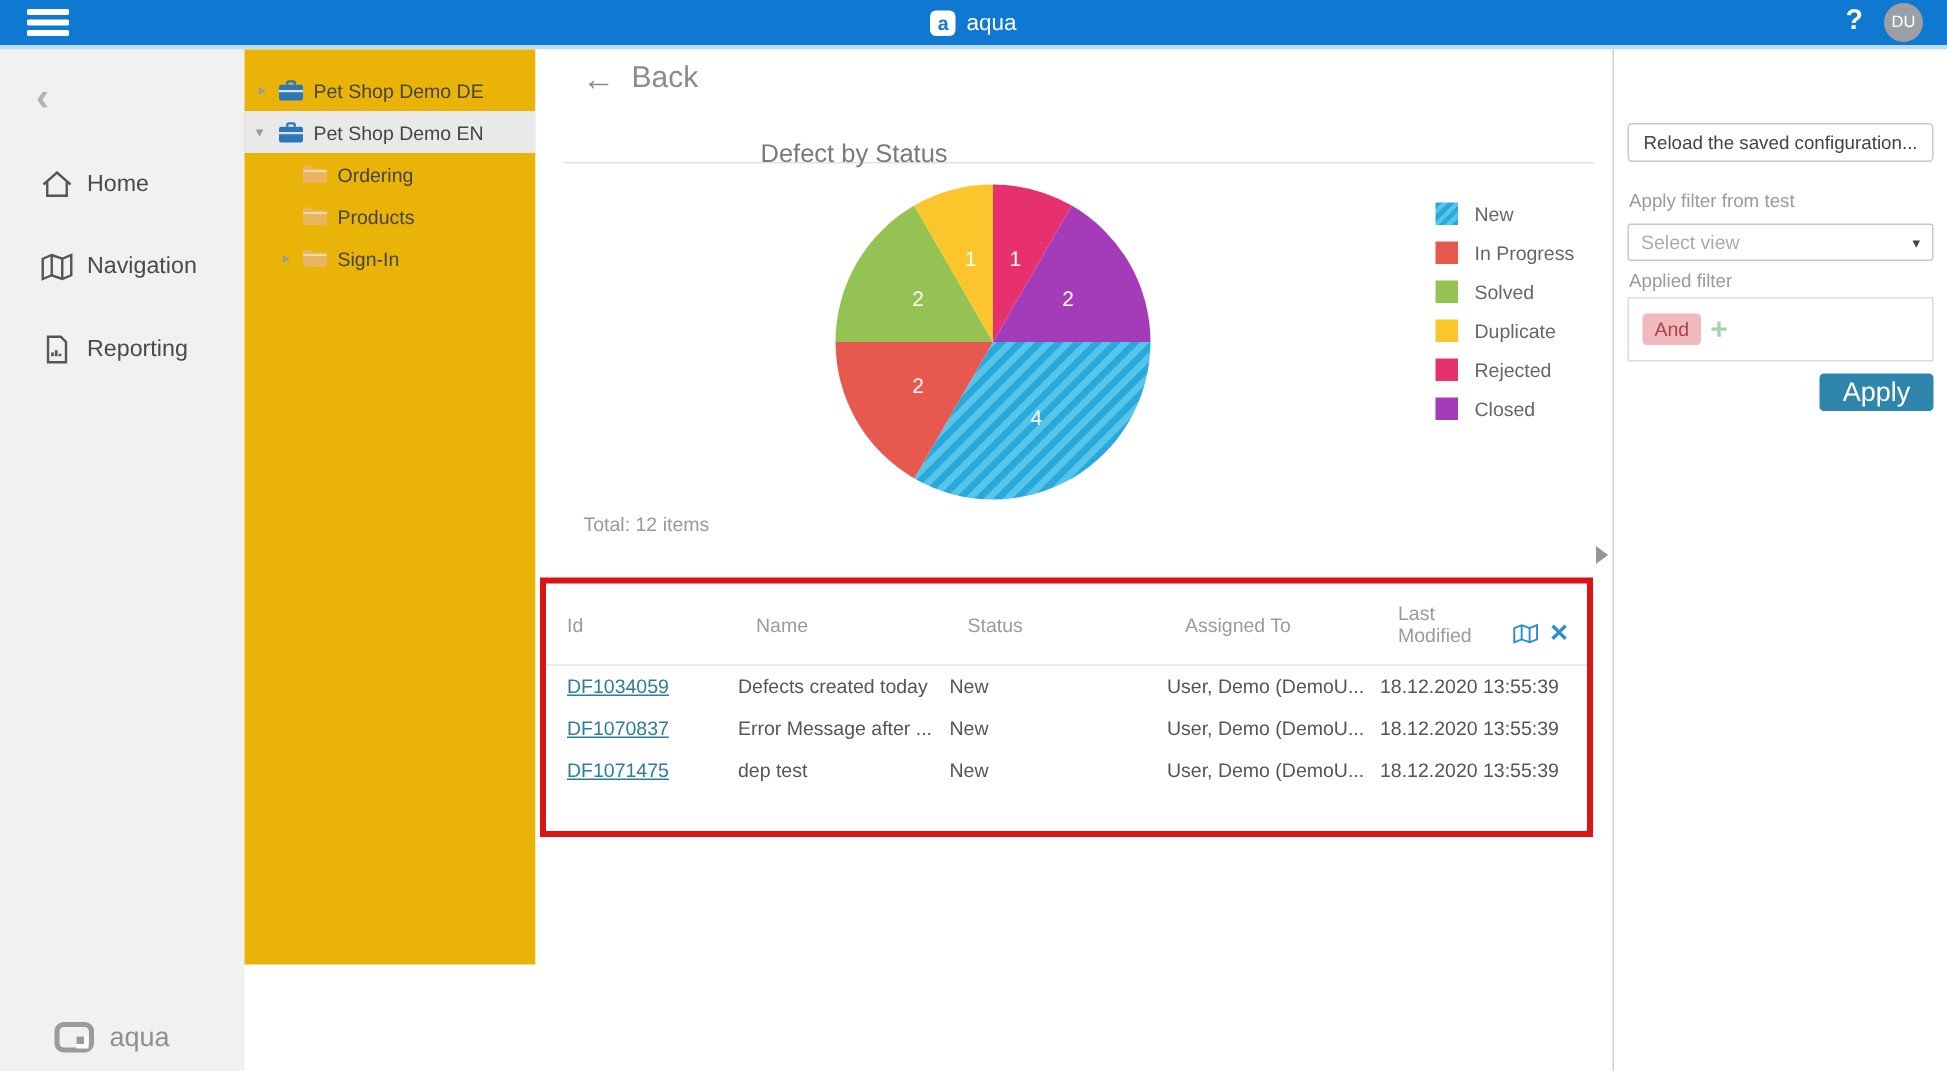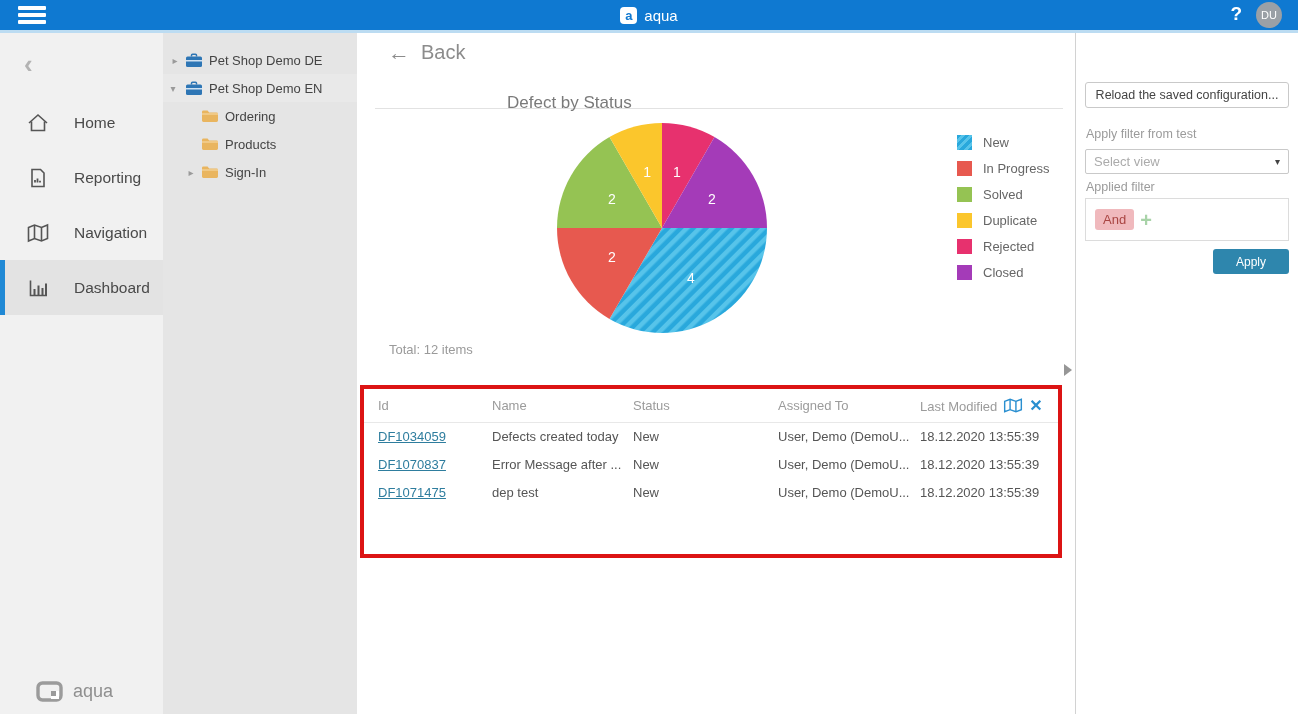--- a/index.html
+++ b/index.html
@@ -15,29 +15,29 @@
   .logo-box { width:17px; height:17px; background:#fff; border-radius:4px; display:flex; align-items:center; justify-content:center; }
   .logo-box::before { content:"a"; color:#0f79d1; font-weight:bold; font-size:13px; line-height:1; }
   .logo-text { color:#fff; font-size:15px; }
   .help-q { position:absolute; right:56px; top:3px; color:#fff; font-size:19px; font-weight:bold; cursor:pointer; }
   .avatar { position:absolute; right:16px; top:2px; width:26px; height:26px; border-radius:50%; background:#9aa0a6; color:#fff; font-size:11px; display:flex; align-items:center; justify-content:center; cursor:pointer; }
 
   
   .sidebar { position:absolute; left:0; top:33px; width:163px; height:681px; background:#f1f1f1; }
   .collapse-btn { position:absolute; left:24px; top:18px; color:#b3b3b3; font-size:26px; font-weight:bold; cursor:pointer; line-height:1; }
   .nav { position:absolute; left:0; top:62px; width:163px; }
-  .nav-item { position:relative; height:55px; display:flex; align-items:center; padding-left:26px; gap:24px; color:#4a4a4a; font-size:15.5px; cursor:pointer; }
+  .nav-item { position:relative; height:55px; display:flex; align-items:center; padding-left:26px; gap:8px; color:#4a4a4a; font-size:15.5px; cursor:pointer; }
   .nav-item.selected { background:#e3e3e3; }
   .nav-item.selected::before { content:""; position:absolute; left:0; top:0; width:5px; height:100%; background:#2089d5; }
   .nav-item svg { flex:0 0 auto; }
   .sidebar-footer { position:absolute; left:36px; bottom:12px; display:flex; align-items:center; gap:10px; }
   .sidebar-footer .word { color:#8f8f8f; font-size:18px; }
 
   
-  .tree { position:absolute; left:163px; top:33px; width:194px; height:681px; background:#e5e5e5; padding-top:13px; }
+  .tree { position:absolute; left:163px; top:33px; width:194px; height:610px; background:#eab308; padding-top:13px; }
   .tree-item { position:relative; height:28px; display:flex; align-items:center; font-size:13px; color:#444; cursor:pointer; }
   .tree-item.selected { background:#e9e9e9; }
   .arrow { position:absolute; font-size:10px; color:#9a9a9a; width:10px; text-align:center; }
   .arrow.collapsed::before { content:"\25B8"; }
   .arrow.expanded::before { content:"\25BE"; }
   .tree-ico { position:absolute; display:flex; }
   .tree-label { position:absolute; white-space:nowrap; }
 
   
   .main { position:absolute; left:357px; top:33px; width:718px; height:681px; background:#fff; }
@@ -50,40 +50,40 @@
   .pie-value { fill:#fff; font-size:14px; font-family:"Liberation Sans", sans-serif; text-anchor:middle; }
   .legend { position:absolute; left:600px; top:102px; }
   .legend-item { display:flex; align-items:center; gap:11px; margin-bottom:11px; height:15px; cursor:pointer; }
   .swatch { width:15px; height:15px; flex:0 0 auto; }
   .legend-label { font-size:13px; color:#666; white-space:nowrap; }
   .total-label { position:absolute; left:32px; top:309px; font-size:13px; color:#9a9a9a; }
 
   
   .table-box { position:absolute; left:3px; top:352px; width:702px; height:173px; background:#fff; border:4px solid #dc1414; }
   table.defects { width:100%; border-collapse:collapse; table-layout:fixed; }
-  table.defects th { text-align:left; font-weight:normal; color:#9b9b9b; font-size:13px; height:33px; border-bottom:1px solid #e8e8e8; padding:0; vertical-align:middle;margin-left:22px; }
+  table.defects th { text-align:left; font-weight:normal; color:#9b9b9b; font-size:13px; height:33px; border-bottom:1px solid #e8e8e8; padding:12px; vertical-align:middle;margin-left:22px; }
   table.defects td { font-size:13px; color:#555; height:28px; padding:0; white-space:nowrap; overflow:hidden; }
   .col-id { padding-left:14px !important; }
   table.defects a { color:#2e7d9e; text-decoration:underline; cursor:pointer; }
   .lm-head { display:flex; align-items:flex-end; gap:6px; }
   .head-x { color:#2a8fd0; font-size:16px; font-weight:bold; cursor:pointer; line-height:1; }
   .panel-handle { position:absolute; left:1064px; top:364px; width:0; height:0; border-left:8px solid #969696; border-top:6px solid transparent; border-bottom:6px solid transparent; cursor:pointer; }
 
   
   .rdivider { position:absolute; left:1075px; top:33px; width:1px; height:681px; background:#d2d2d2; }
   .rpanel { position:absolute; left:1076px; top:33px; width:222px; height:604px; background:#fff; }
   .reload-btn { position:absolute; left:9px; top:49px; width:204px; height:26px; background:#fff; border:1px solid #c9c9c9; border-radius:3px; color:#444; font-size:12.5px; white-space:nowrap; overflow:hidden; text-overflow:ellipsis; padding:0 6px; line-height:24px; cursor:pointer; }
   .rlabel { position:absolute; left:10px; color:#9b9b9b; font-size:12.5px; }
   .select-view { position:absolute; left:9px; top:116px; width:204px; height:25px; border:1px solid #c9c9c9; border-radius:2px; display:flex; align-items:center; justify-content:space-between; padding:0 8px; cursor:pointer; }
   .select-placeholder { color:#ababab; font-size:13px; }
   .select-caret { color:#444; font-size:10px; }
   .filter-box { position:absolute; left:9px; top:165px; width:204px; height:43px; border:1px solid #dcdcdc; display:flex; align-items:center; padding:0 9px; gap:6px; }
   .and-chip { background:#f0b9bd; color:#a94442; font-size:13px; border-radius:3px; padding:3px 8px; cursor:pointer; }
   .plus-ico { color:#a8d3a8; font-size:20px; font-weight:bold; cursor:pointer; line-height:1; }
-  .apply-btn { position:absolute; left:137px; top:216px; width:76px; height:25px; background:#2e86ad; border:none; border-radius:3px; color:#fff; font-size:12px; cursor:pointer; }
+  .apply-btn { position:absolute; left:137px; top:216px; width:76px; height:25px; background:#2e86ad; border:none; border-radius:3px; color:#fff; font-size:18px; cursor:pointer; }
 </style>
 </head>
 <body>
 
 <div id="app">
 
   <div class="header">
     <div class="hamburger">
         <span></span>
         <span></span>
@@ -103,38 +103,31 @@
     <div class="nav">
       <div class="nav-item">
         <svg width="24" height="24" viewBox="0 0 24 24" fill="none" stroke="#555" stroke-width="1.6">
             <path d="M3 12 L12 4 L21 12"></path>
             <path d="M5.5 10.5 V19.5 H18.5 V10.5"></path>
           </svg>
         <span>Home</span>
       </div>
       <div class="nav-item">
         <svg width="24" height="24" viewBox="0 0 24 24" fill="none" stroke="#555" stroke-width="1.6">
+            <path d="M2.5 6.5 L8.5 4 L15.5 6.5 L21.5 4 V17.5 L15.5 20 L8.5 17.5 L2.5 20 Z"></path>
+            <path d="M8.5 4 V17.5 M15.5 6.5 V20"></path>
+          </svg>
+        <span>Navigation</span>
+      </div>
+      <div class="nav-item">
+        <svg width="24" height="24" viewBox="0 0 24 24" fill="none" stroke="#555" stroke-width="1.6">
             <path d="M6 3.5 H14.5 L18 7 V20.5 H6 Z"></path>
             <path d="M9 16.5 V14 M11.5 16.5 V12.5 M14 16.5 V14.8" stroke-width="1.8"></path>
           </svg>
         <span>Reporting</span>
-      </div>
-      <div class="nav-item">
-        <svg width="24" height="24" viewBox="0 0 24 24" fill="none" stroke="#555" stroke-width="1.6">
-            <path d="M2.5 6.5 L8.5 4 L15.5 6.5 L21.5 4 V17.5 L15.5 20 L8.5 17.5 L2.5 20 Z"></path>
-            <path d="M8.5 4 V17.5 M15.5 6.5 V20"></path>
-          </svg>
-        <span>Navigation</span>
-      </div>
-      <div class="nav-item selected">
-        <svg width="24" height="24" viewBox="0 0 24 24" fill="none" stroke="#555" stroke-width="1.6">
-            <path d="M4.5 4.5 V19.5 H21"></path>
-            <path d="M8.5 19 V13 M12.5 19 V9.5 M16.5 19 V12 M20 19 V7.5" stroke-width="2"></path>
-          </svg>
-        <span>Dashboard</span>
       </div>
     </div>
     <div class="sidebar-footer">
       <svg width="27" height="21" viewBox="0 0 27 21">
           <rect x="2" y="2" width="23" height="17" rx="4.5" fill="none" stroke="#9b9b9b" stroke-width="3.4"></rect>
           <rect x="15" y="10" width="8" height="8" fill="#fff"></rect>
           <rect x="15" y="10" width="5" height="5" fill="#9b9b9b"></rect>
         </svg>
       <span class="word">aqua</span>
     </div>

